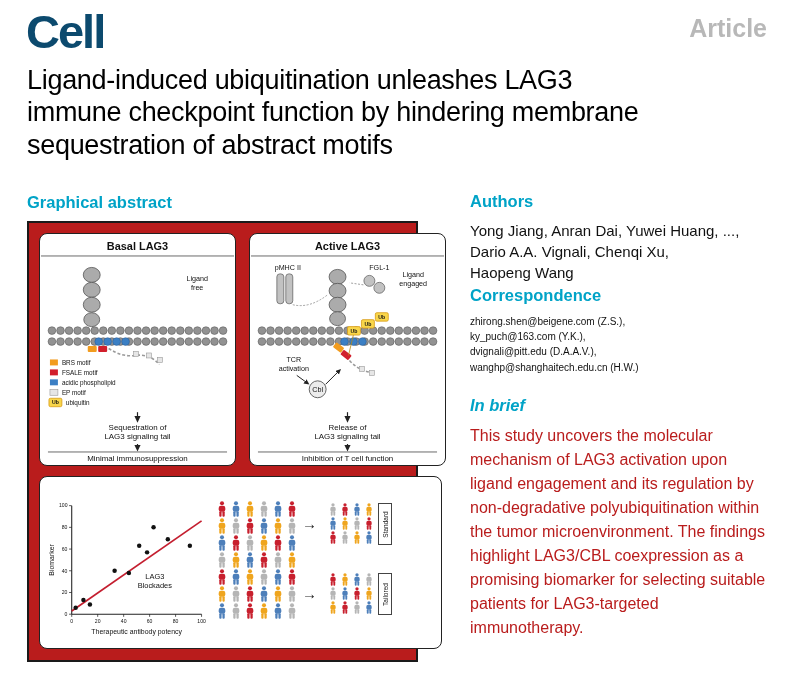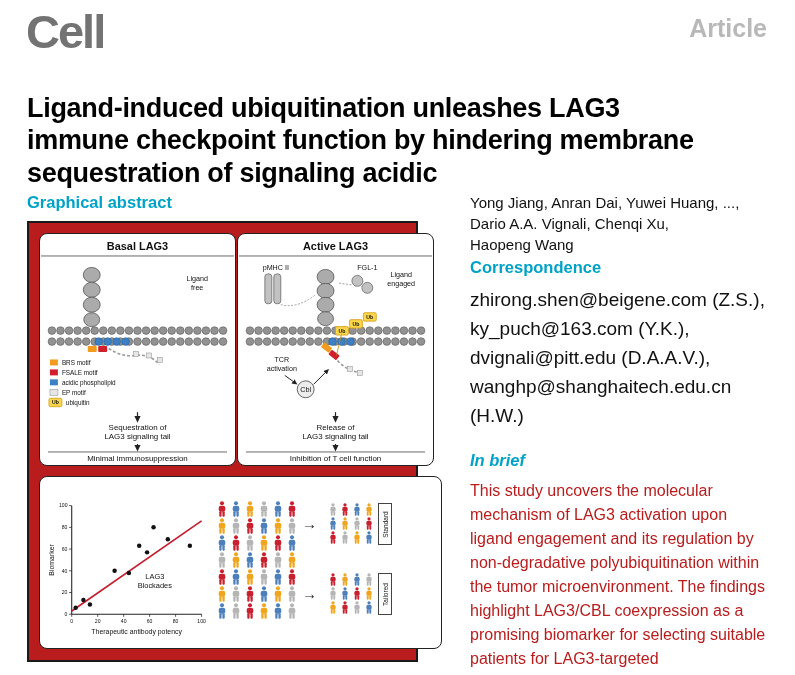--- a/index.html
+++ b/index.html
@@ -2,28 +2,28 @@
 <html><head>
 <meta charset="utf-8">
 <style>
   * { margin:0; padding:0; box-sizing:border-box; }
   html,body { width:795px; height:675px; background:#ffffff; overflow:hidden; }
   body { font-family:"Liberation Sans", sans-serif; position:relative; color:#111; }
 
   .journal-logo { position:absolute; left:26px; top:4px; font-size:47px; font-weight:bold; letter-spacing:-2px; }
   .article-type { position:absolute; right:28px; top:14px; font-size:25px; font-weight:bold; }
 
-  .paper-title { position:absolute; left:27px; top:92px; width:745px; font-size:27px; line-height:1.2; font-weight:bold; color:#000; letter-spacing:-0.3px; }
+  .paper-title { position:absolute; left:27px; top:64px; width:745px; font-size:27px; line-height:1.2; font-weight:normal; color:#000; letter-spacing:-0.3px; }
 
   .ga-heading { position:absolute; left:27px; top:193px; font-size:16.5px; font-weight:bold; }
 
   .ga-box { position:absolute; left:27px; top:221px; width:391px; height:441px; border:2.5px solid #1a1a1a; background:#b91c1c; }
   .mech-panel { position:absolute; border:1.5px solid #222; border-radius:8px; background:#fff; }
   #basal-panel { left:10px; top:10px; width:197px; height:233px; }
-  #active-panel { left:208px; top:10px; width:197px; height:233px; }
+  #active-panel { left:220px; top:10px; width:197px; height:233px; }
   .panel-svg { display:block; width:100%; height:100%; }
 
   .panel-svg text, #scatter-chart text { font-family:"Liberation Sans", sans-serif; fill:#111; }
   .ptitle { font-size:11px; font-weight:bold; text-anchor:middle; }
   .lbl7 { font-size:7.2px; }
   .lbl8 { font-size:8px; text-anchor:middle; }
   .leg { font-size:6.4px; }
   .ubt { font-size:5.2px; font-weight:bold; }
   .dom { fill:#ababab; stroke:#555; stroke-width:0.8; }
   .grayshape { fill:#c2c2c2; stroke:#666; stroke-width:0.8; }
@@ -39,33 +39,33 @@
   #std-grid { position:absolute; left:288px; top:26px; }
   #tlr-grid { position:absolute; left:288px; top:96px; }
   .vlabel { position:absolute; width:14px; height:42px; border:1px solid #444; display:flex; align-items:center; justify-content:center; background:#fff; }
   #std-label { left:338px; top:26px; }
   #tlr-label { left:338px; top:96px; }
   .vlabel span { transform:rotate(-90deg); font-size:6.5px; white-space:nowrap; color:#111; }
 
   .right-col { position:absolute; left:470px; top:192px; width:302px; }
   .heading { font-size:16.5px; font-weight:bold; margin-bottom:9px; }
   .authors-block { font-size:15px; line-height:1.4; color:#111; margin-bottom:3px; }
-  .corr-block { font-size:19px; line-height:1.52; color:#111; margin-bottom:21px; }
+  .corr-block { font-size:10px; line-height:1.52; color:#111; margin-bottom:21px; }
   .brief-text { font-size:16px; line-height:1.5; color:#b91c1c; }
 </style>
 </head>
 <body>
 
-<div class="journal-logo" style="color: #737373;">Cell</div>
+<div class="journal-logo" style="color: #0c4a6e;">Cell</div>
 <div class="article-type" style="color: rgb(184, 184, 184);">Article</div>
 
 <div class="paper-title">
   <div>Ligand-induced ubiquitination unleashes LAG3</div>
   <div>immune checkpoint function by hindering membrane</div>
-  <div>sequestration of signaling acidic</div>
+  <div>sequestration of abstract motifs</div>
 </div>
 
 <div class="ga-heading teal" style="color: rgb(0, 163, 199);">Graphical abstract</div>
 
 <div class="ga-box">
 
   <div class="mech-panel" id="basal-panel">
     <svg class="panel-svg" viewBox="0 0 196 230">
       <defs>
         <marker id="ah" markerWidth="7" markerHeight="7" refX="3.4" refY="2.6" orient="auto">
@@ -747,20 +747,21 @@
           </svg>
         </div>
       </div>
     <div class="vlabel" id="tlr-label">
         <span>Tailored</span>
       </div>
   </div>
 </div>
 
 <div class="right-col">
+  <div class="heading teal" style="color: rgb(0, 163, 199);">Authors</div>
   <div class="authors-block">
     <div>Yong Jiang, Anran Dai, Yuwei Huang, ...,</div>
     <div>Dario A.A. Vignali, Chenqi Xu,</div>
     <div>Haopeng Wang</div>
   </div>
 
   <div class="heading teal" style="color: rgb(0, 163, 199);">Correspondence</div>
   <div class="corr-block">
     <div>zhirong.shen@beigene.com (Z.S.),</div>
     <div>ky_puch@163.com (Y.K.),</div>

